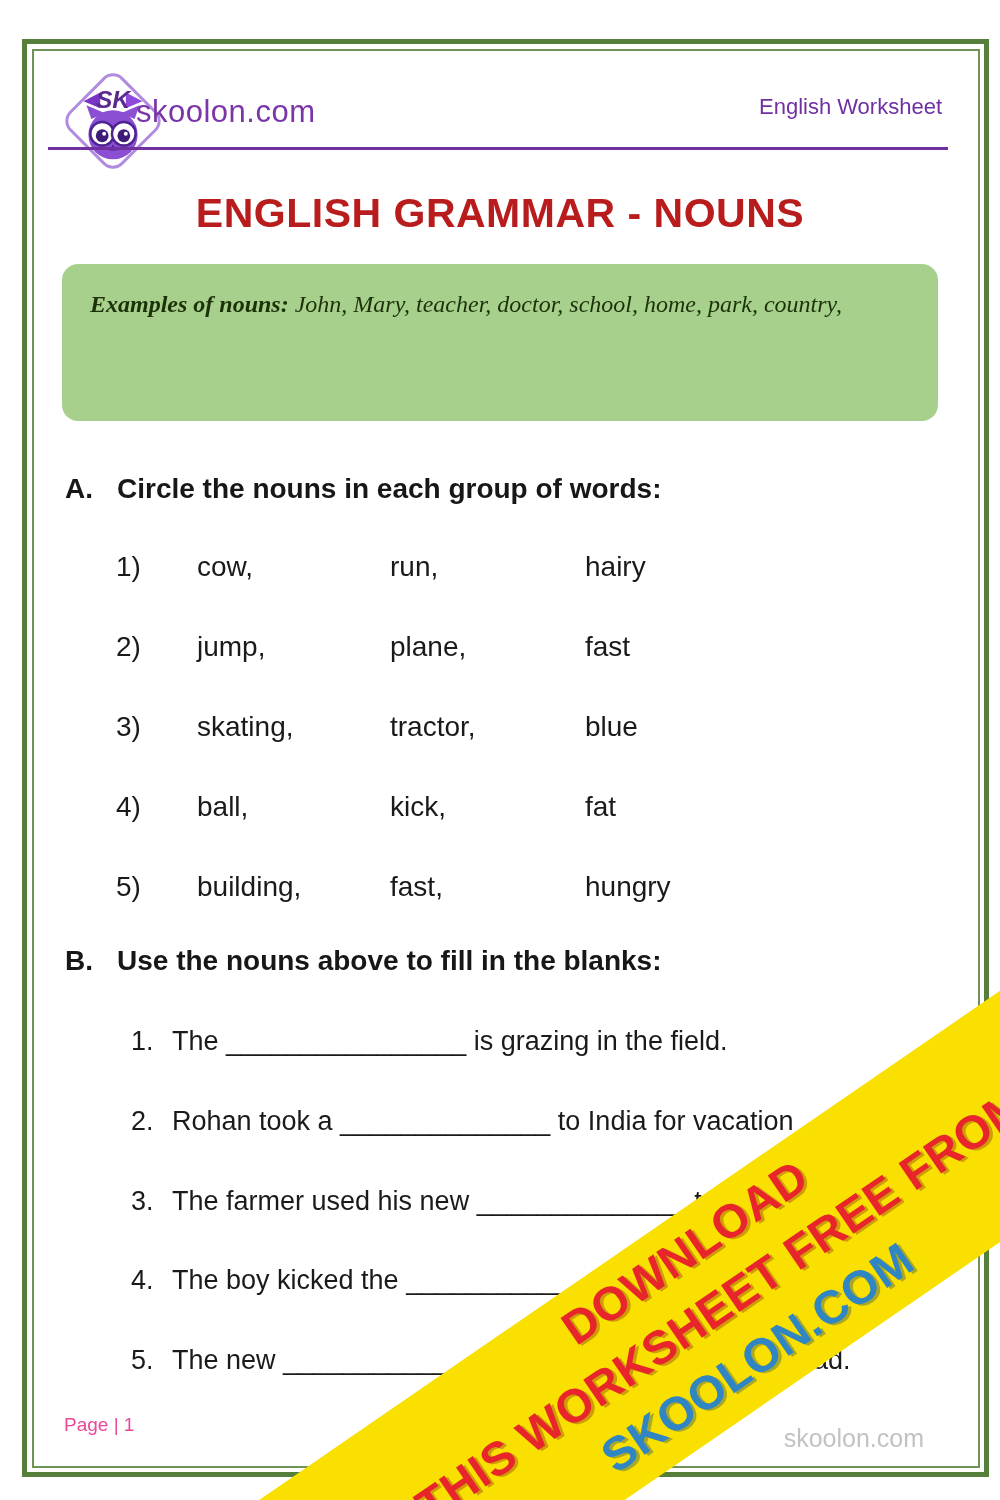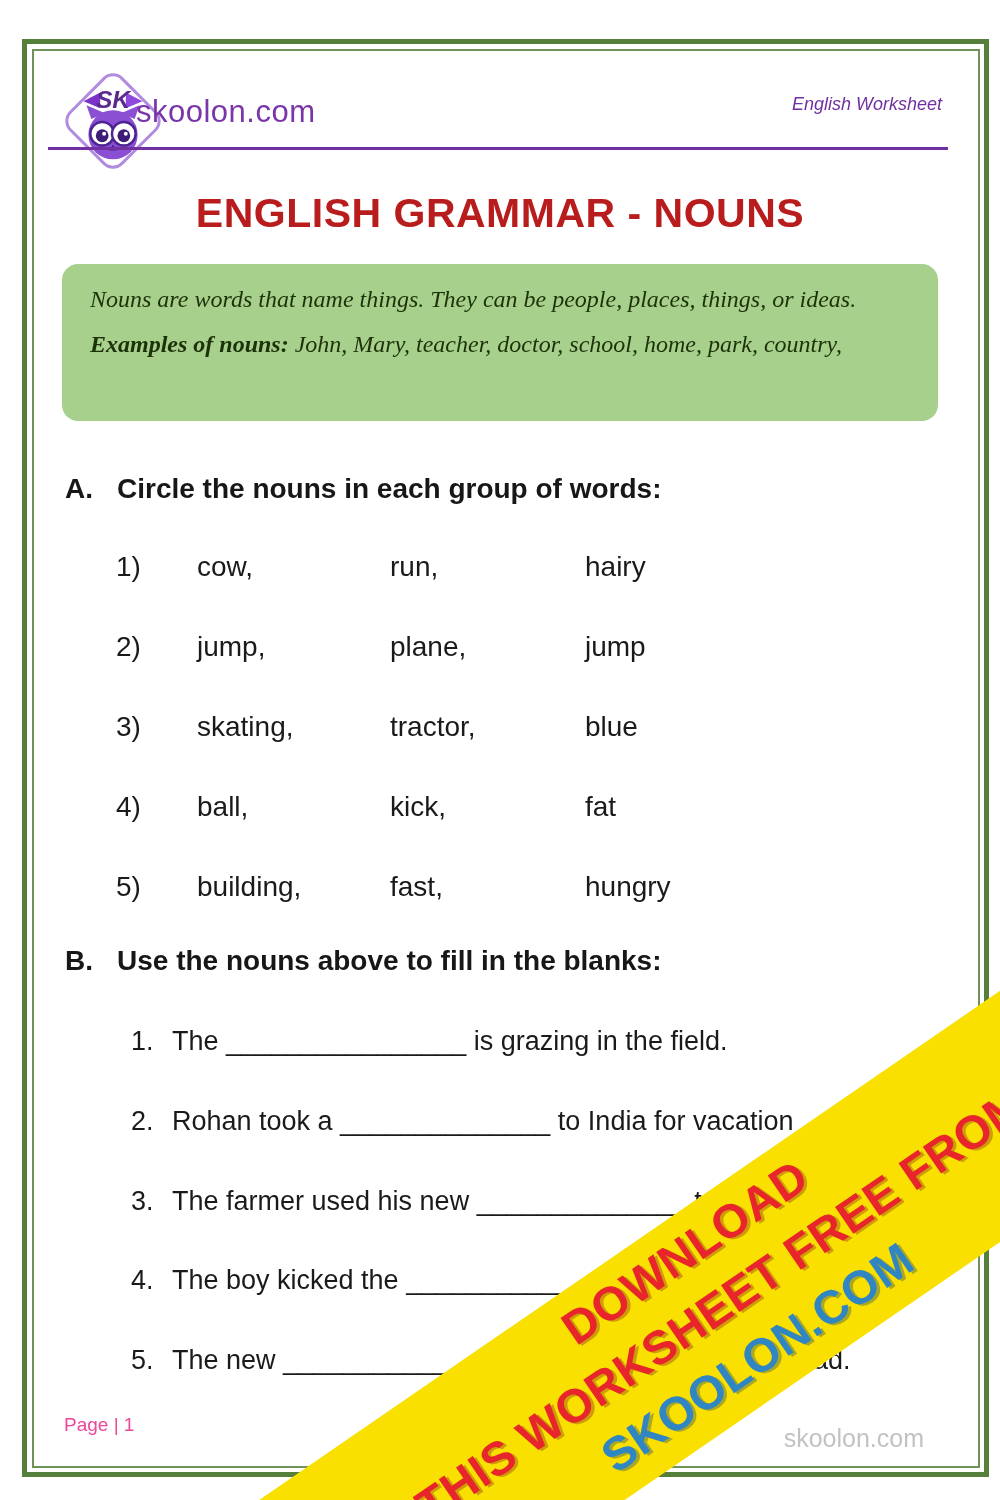--- a/index.html
+++ b/index.html
@@ -6,21 +6,21 @@
   body{width:1000px;height:1500px;background:#ffffff;font-family:"Liberation Sans",sans-serif;}
   .stage{position:relative;width:1000px;height:1500px;overflow:hidden;background:#fff;margin-top:18px;}
 
   
   .frame-outer{position:absolute;left:22px;top:21px;right:11px;bottom:41px;border:5px solid #567f3b;}
   .frame-inner{position:absolute;left:32px;top:31px;right:20px;bottom:50px;border:2px solid #567f3b;opacity:.85;}
 
   
   .logo{position:absolute;left:54px;top:44px;width:118px;height:118px;}
   .brand{position:absolute;left:136px;top:76px;font-size:31px;color:#7a35a8;letter-spacing:.5px;}
-  .doc-type{position:absolute;right:58px;top:76px;font-size:18px;color:#7030a0;font-style:italic;}
+  .doc-type{position:absolute;right:58px;top:76px;font-size:22px;color:#7030a0;}
   .header-rule{position:absolute;left:48px;top:129px;width:900px;border-top:3px solid #7030a0;}
 
   
   .page-title{position:absolute;left:0;right:0;top:172px;text-align:center;
     font-size:41px;font-weight:bold;color:#b91c1c;letter-spacing:.5px;}
 
   
   .def-box{position:absolute;left:62px;right:62px;top:246px;height:157px;background:#a8d08d;
     border-radius:16px;box-sizing:border-box;padding:22px 28px 0 28px;
     font-family:"Liberation Serif",serif;font-style:italic;color:#1c3208;font-size:24px;}
@@ -83,40 +83,39 @@
     <circle cx="73" cy="73" r="2" fill="#ffffff"></circle>
     <path d="M60 84 L56 90 L64 90 Z" fill="#4d2391"></path>
   </svg>
   <div class="brand">skoolon.com</div>
   <div class="doc-type">English Worksheet</div>
   <div class="header-rule"></div>
 
   <div class="page-title">ENGLISH GRAMMAR - NOUNS</div>
 
   <div class="def-box">
-    <p class="p1">Nouns are words that name things. They can be people, places, things, or ideas.</p>
     <p class="p2"><span class="ex-label">Examples of nouns:</span><span> John, Mary, teacher, doctor, school, home, park, country,</span></p>
   </div>
 
   <div class="sec-head sec-a">
     <span>A.</span>
     <span>Circle the nouns in each group of words:</span>
   </div>
 
   <div class="noun-row" style="top:533px">
     <span class="num">1)</span>
     <span class="w1">cow,</span>
     <span class="w2">run,</span>
     <span class="w3">hairy</span>
   </div>
   <div class="noun-row" style="top:613px">
     <span class="num">2)</span>
     <span class="w1">jump,</span>
     <span class="w2">plane,</span>
-    <span class="w3">jump</span>
+    <span class="w3">fast</span>
   </div>
   <div class="noun-row" style="top:693px">
     <span class="num">3)</span>
     <span class="w1">skating,</span>
     <span class="w2">tractor,</span>
     <span class="w3">blue</span>
   </div>
   <div class="noun-row" style="top:773px">
     <span class="num">4)</span>
     <span class="w1">ball,</span>

